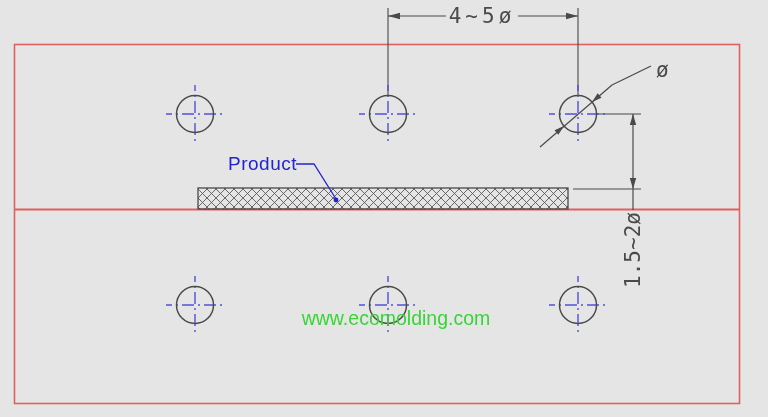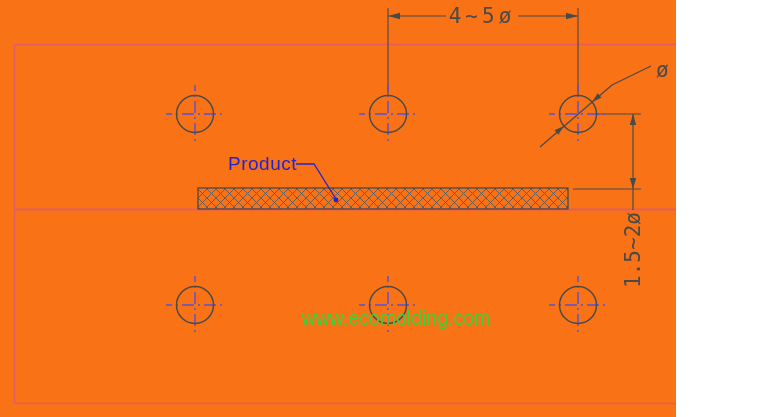--- a/index.html
+++ b/index.html
@@ -1,19 +1,19 @@
 <!DOCTYPE html>
 <html><head>
 <meta charset="utf-8">
 <style>
   html,body{margin:0;padding:0;background:#ffffff;}
   .viewport{
     position:relative;
-    width:676px;height:417px;
-    background:#f97316;
+    width:768px;height:417px;
+    background:#e5e5e5;
     overflow:hidden;
     font-family:"Liberation Sans",sans-serif;
   }
   svg{display:block;}
   .dim-line{stroke:#4a4a4a;stroke-width:1.2;fill:none;}
   .dim-thin{stroke:#4a4a4a;stroke-width:1.1;fill:none;}
   .arrow{fill:#4a4a4a;stroke:none;}
   .dim-text{
     fill:#4a4a4a;
     font-family:"DejaVu Sans Mono",monospace;

